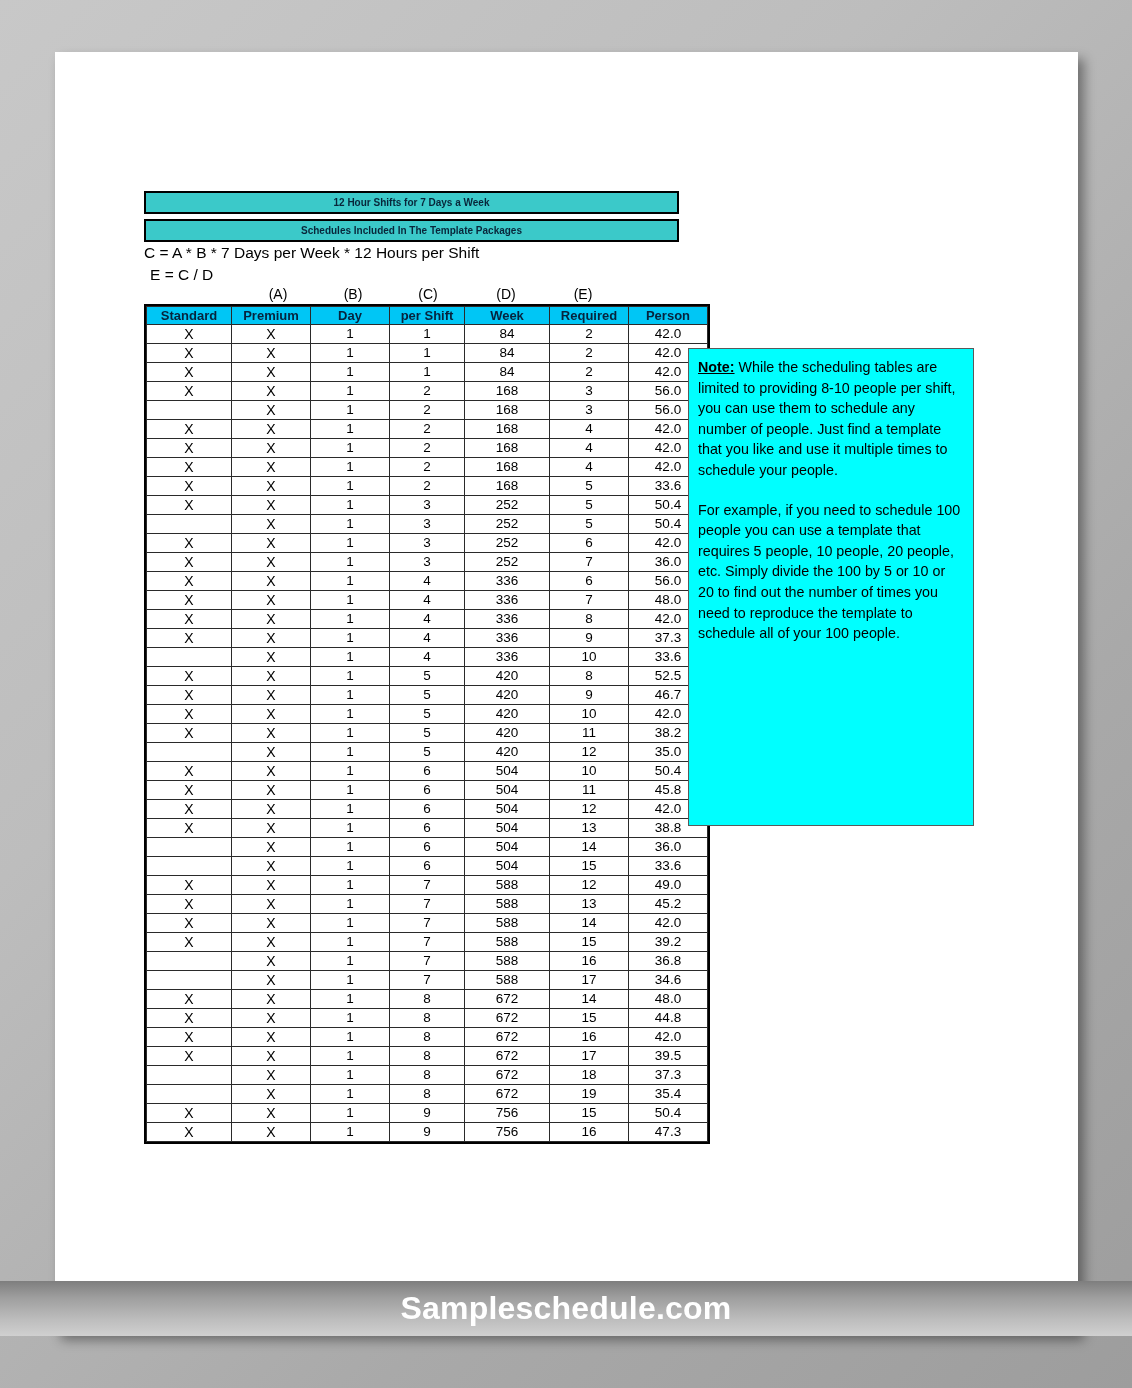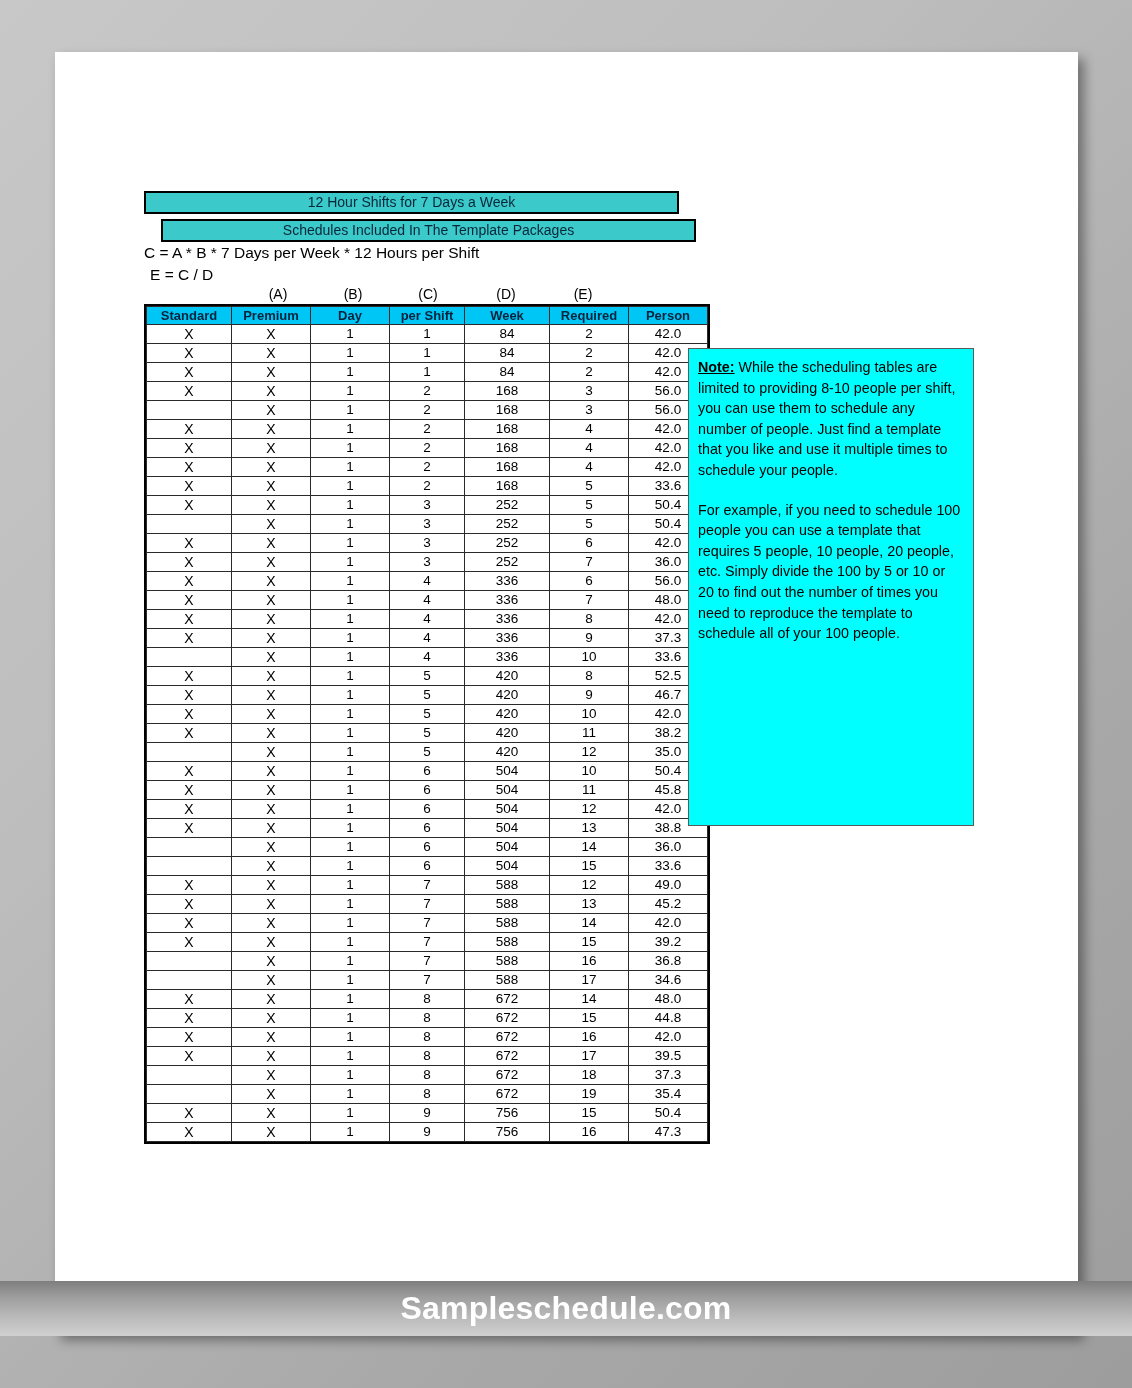--- a/index.html
+++ b/index.html
@@ -23,29 +23,29 @@
     background: #ffffff;
     box-shadow: 6px 7px 11px rgba(0,0,0,0.40);
   }
 
   
   .banner {
     position: absolute;
     background: #3BC9C9;
     border: 2px solid #000000;
     color: #08263a;
-    font-weight: normal;
-    font-size: 14px;
+    font-weight: bold;
+    font-size: 10px;
     text-align: center;
     line-height: 19px;
     height: 19px;
     box-sizing: content-box;
   }
   #banner-title { left: 89px; top: 139px; width: 531px; }
-  #banner-sub   { left: 106px; top: 167px; width: 531px; }
+  #banner-sub   { left: 89px; top: 167px; width: 531px; }
 
   .formula {
     position: absolute;
     font-size: 15.5px;
     color: #000;
     white-space: nowrap;
   }
   #formula-c { left: 89px; top: 192px; }
   #formula-e { left: 95px; top: 214px; text-align: right; }
 

